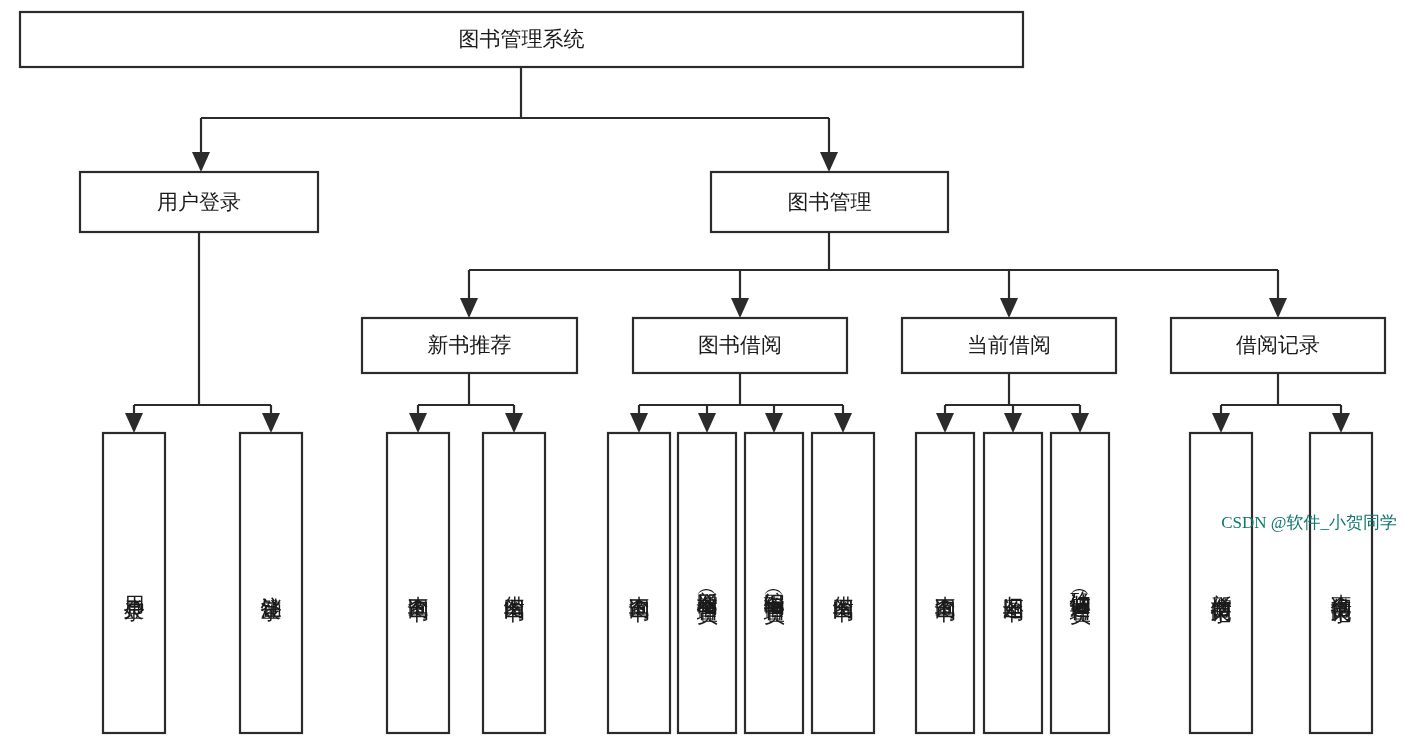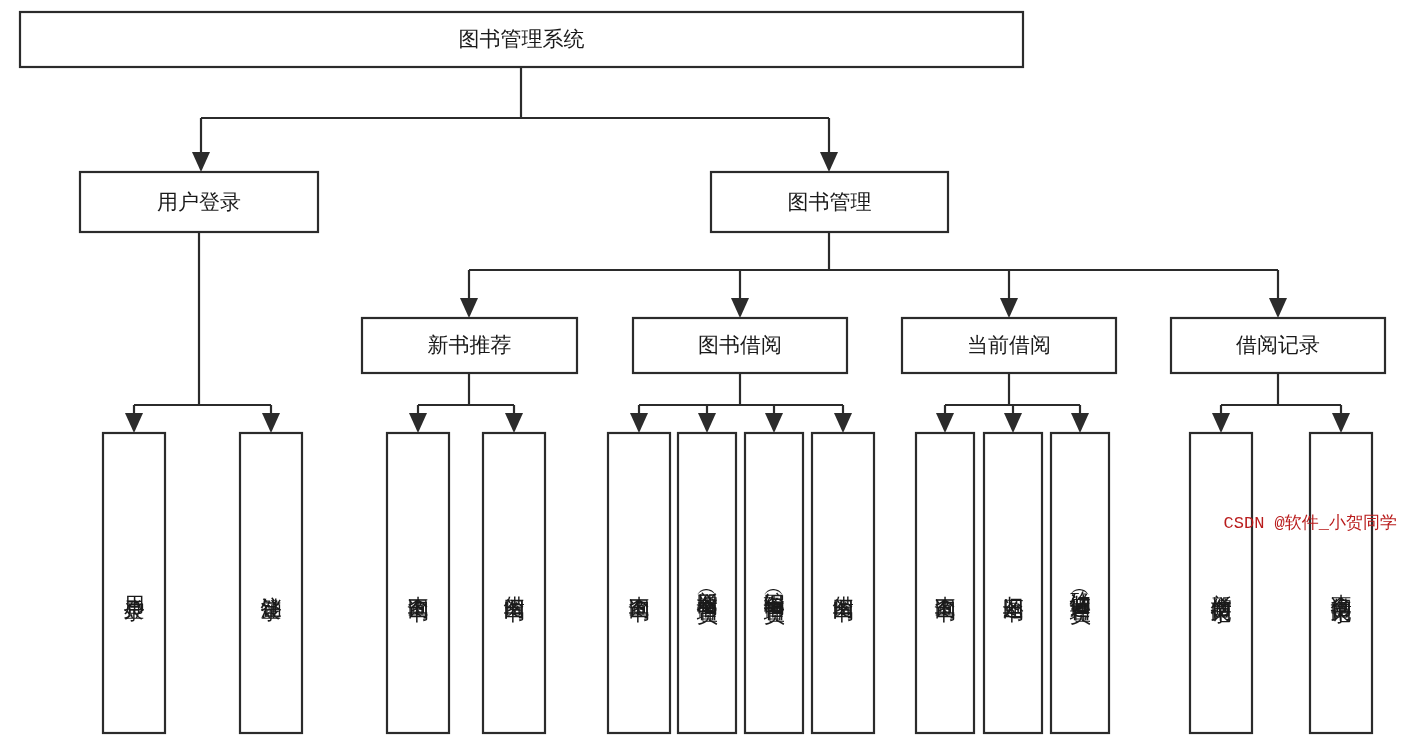--- a/index.html
+++ b/index.html
@@ -21,22 +21,22 @@
       text-orientation:upright;
       font-family:"Liberation Sans","DejaVu Sans",sans-serif;
       font-size:21px;line-height:1.16;color:#1a1a1a;
       letter-spacing:2px;
       display:flex;align-items:center;justify-content:center;
       text-align:center;white-space:nowrap;
       pointer-events:none;
   }
   .watermark{
       position:absolute;right:8px;bottom:4px;
-      font-family:Liberation Mono, monospace;
-      font-size:17px;color:#b91c1c;white-space:nowrap;
+      font-family:Liberation Serif, serif;
+      font-size:17px;color:#0f766e;white-space:nowrap;
   }
 </style>
 </head>
 <body>
 
 <div id="canvas">
   <svg class="diagram" viewBox="0 0 1405 747">
     <g id="links-layer">
         <line x1="521" y1="67" x2="521" y2="118" class="link-line"></line>
         <line x1="201" y1="118" x2="829" y2="118" class="link-line"></line>

